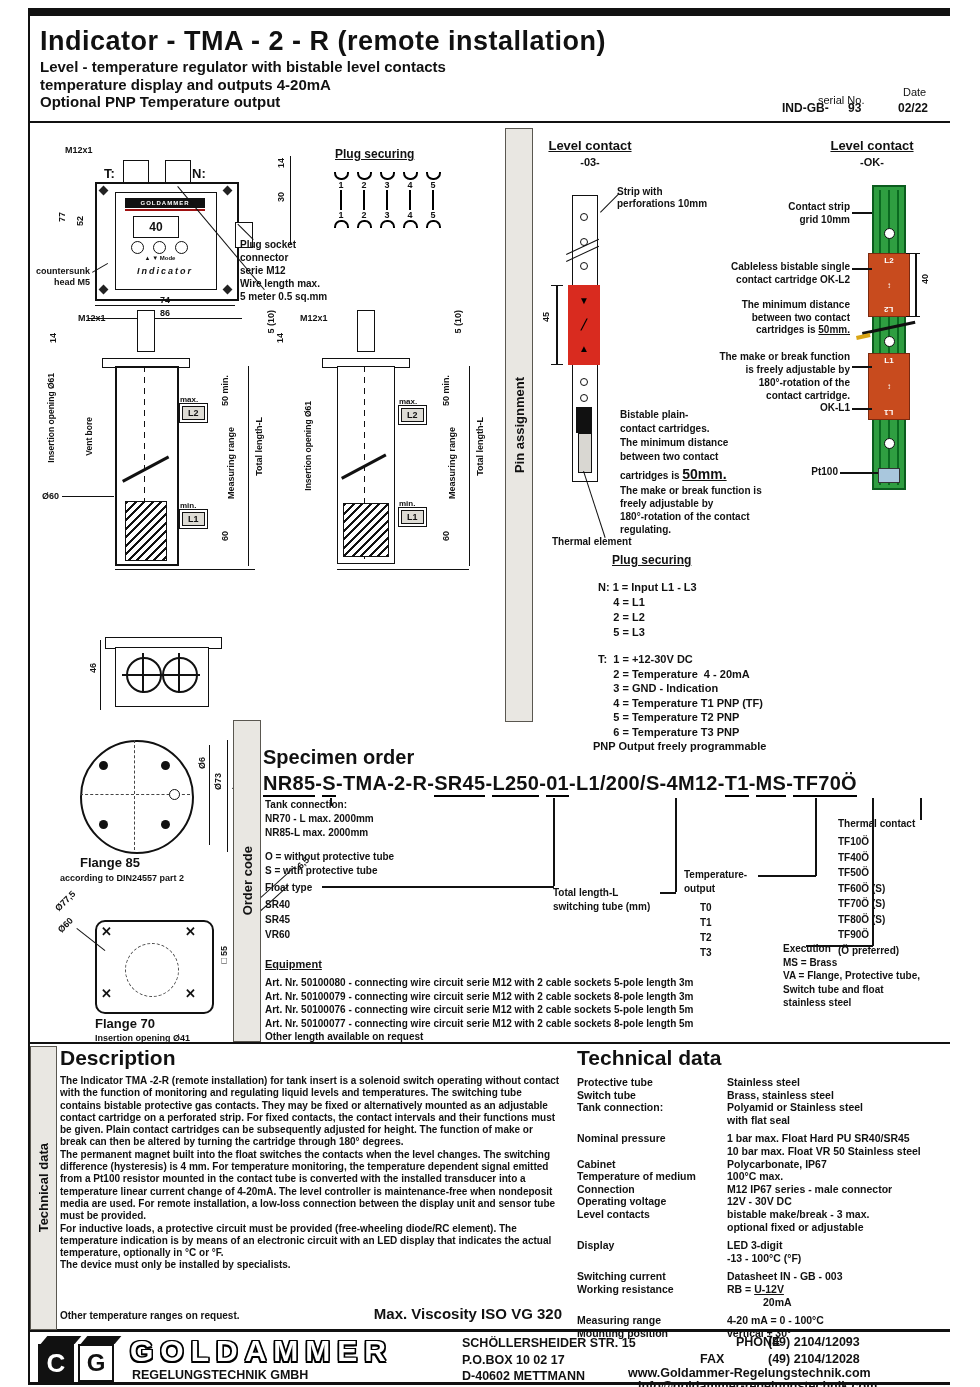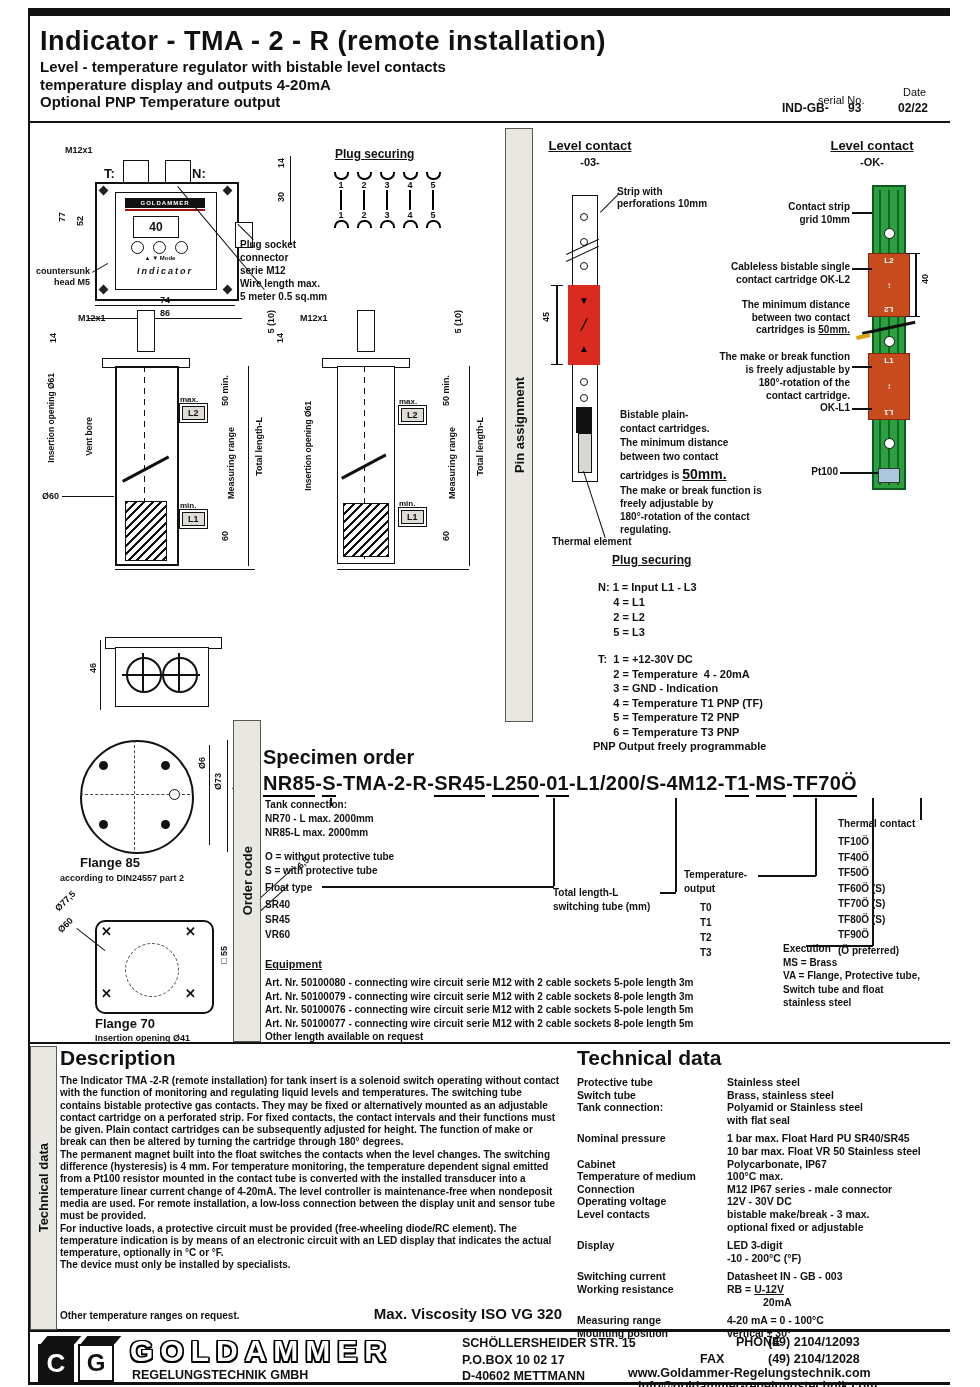--- a/index.html
+++ b/index.html
@@ -560,21 +560,21 @@
         <span class="tv"><span>optional fixed or adjustable</span><span class="tnum"></span></span>
       </div>
 
       <div class="trow gap">
         <span class="tl">Display</span>
         <span class="tv"><span>LED 3-digit</span><span class="tnum"></span></span>
       </div>
 
       <div class="trow">
         <span class="tl"></span>
-        <span class="tv"><span>-10 - 200°C (°F)</span><span class="tnum"></span></span>
+        <span class="tv"><span>-13 - 100°C (°F)</span><span class="tnum"></span></span>
       </div>
 
       <div class="trow gap">
         <span class="tl">Switching current</span>
         <span class="tv"><span>Datasheet IN - GB - 003</span><span class="tnum"></span></span>
       </div>
 
       <div class="trow">
         <span class="tl">Working resistance</span>
         <span class="tv"><span>RB = </span><span class="tnum">U-12V</span><span class="tden">20mA</span></span>

